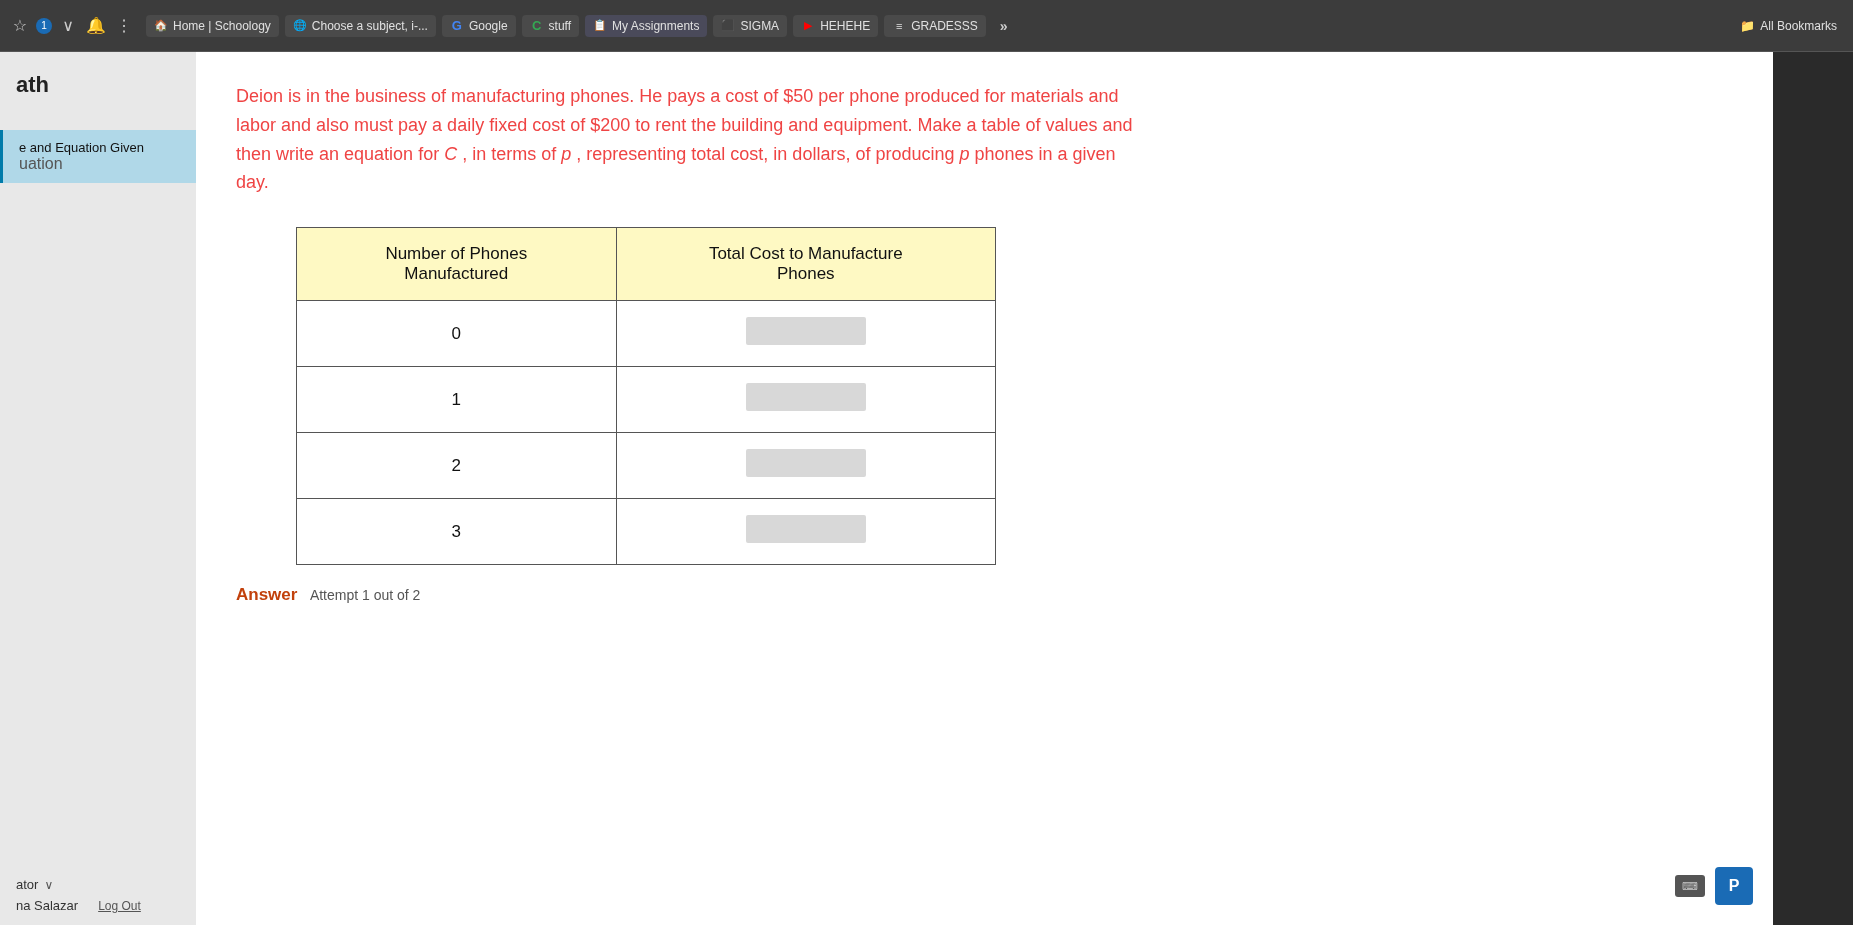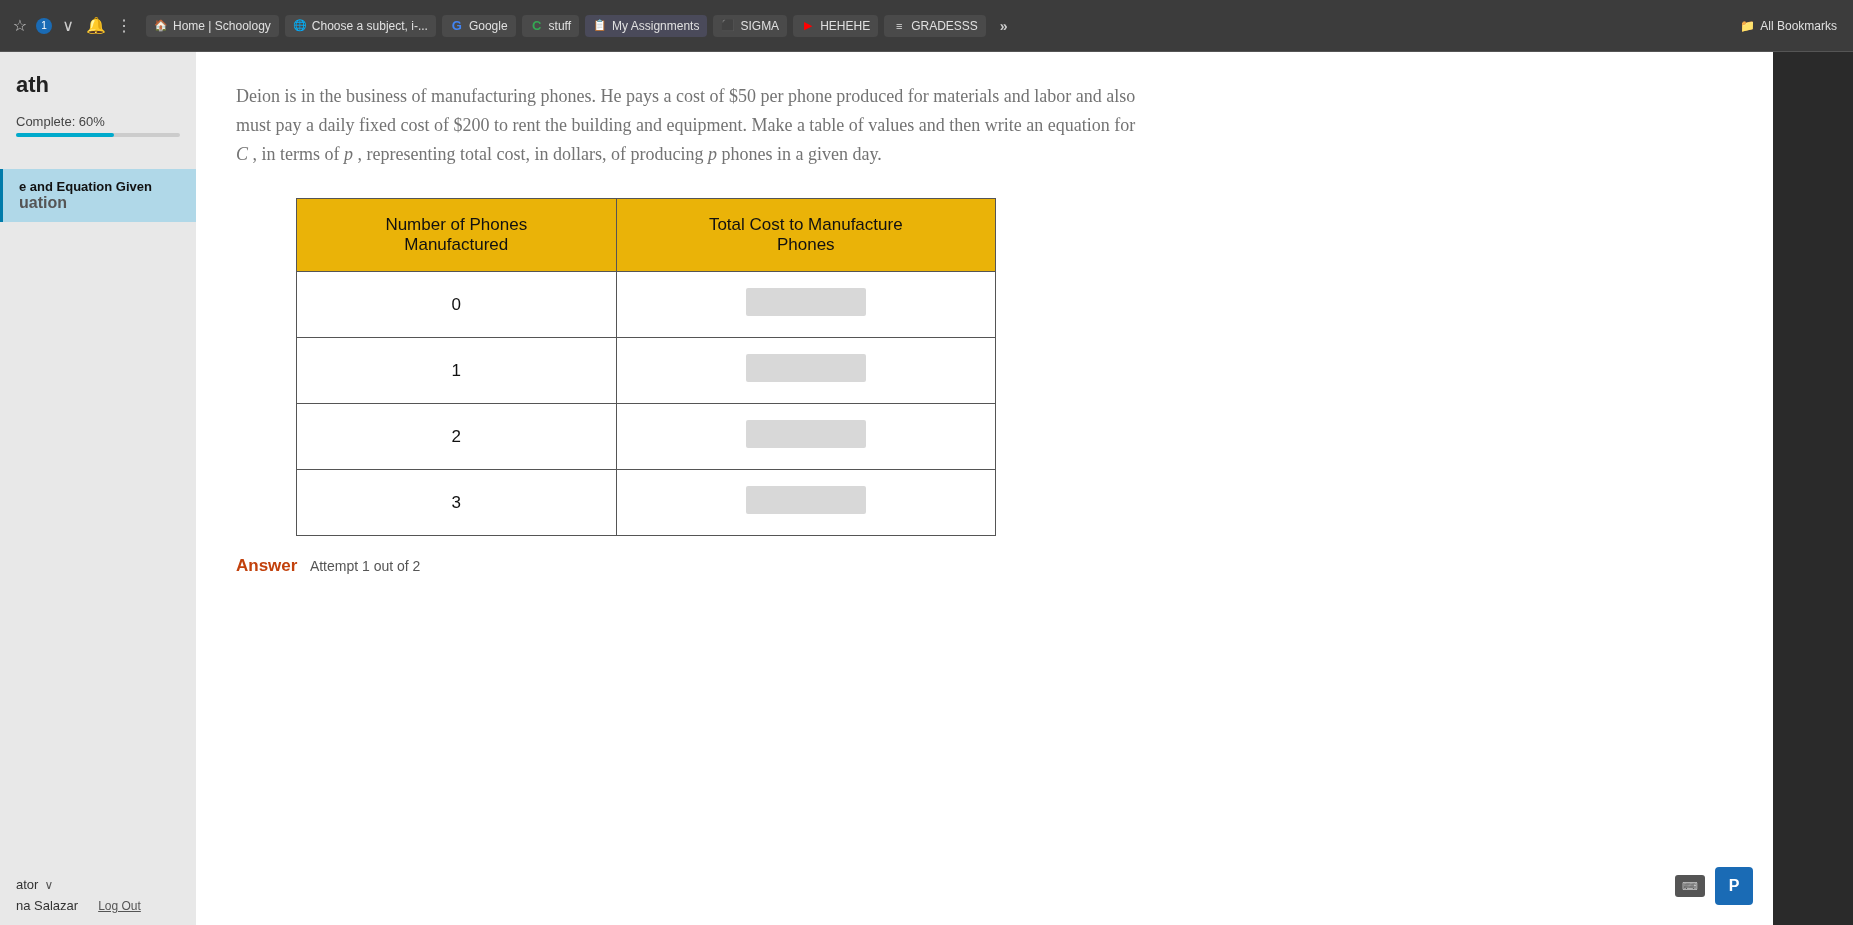--- a/index.html
+++ b/index.html
@@ -119,21 +119,20 @@
     .progress-bar-fill {
       height: 100%;
       background: #00aacc;
       border-radius: 2px;
       width: 60%;
     }
 
     .sidebar-section {
       margin-top: 16px;
       padding: 8px 0;
-      font-weight: bold;
     }
 
     .sidebar-item-active {
       background: #b0d8e8;
       padding: 10px 16px;
       font-size: 13px;
       color: #111;
       cursor: pointer;
       border-left: 3px solid #007baa;
     }
@@ -159,24 +158,23 @@
     .content-area {
       flex: 1;
       background: #ffffff;
       padding: 30px 40px;
       overflow-y: auto;
     }
 
     .problem-text {
       font-size: 18px;
       line-height: 1.6;
-      color: #737373;
+      color: #ef4444;
       max-width: 900px;
       margin-bottom: 30px;
-      font-family: Liberation Serif, serif;
     }
 
     .problem-text em {
       font-style: italic;
     }
 
     
     .answer-section {
       margin-top: 20px;
       padding: 0 0 10px 0;
@@ -278,21 +276,21 @@
     table th, table td {
       border: 1.5px solid #555;
       padding: 16px 24px;
       text-align: center;
       font-size: 17px;
       color: #111;
       background: #fff;
     }
 
     table th {
-      background: #eab308;
+      background: #fef9c3;
       font-weight: normal;
     }
 
     table td.num-col {
       width: 320px;
     }
 
     table td.cost-col {
       width: 380px;
     }
@@ -365,26 +363,20 @@
     <span>📁</span>
     <span>All Bookmarks</span>
   </div>
 </div>
 
 <div class="main-area">
 
   <div class="sidebar">
     <div class="sidebar-title">ath</div>
 
-    <div class="sidebar-progress">
-      <span>Complete: 60%</span>
-      <div class="progress-bar-container">
-        <div class="progress-bar-fill"></div>
-      </div>
-    </div>
 
     <div class="sidebar-section">
       <div class="sidebar-item-active">
         <div>e and Equation Given</div>
         <div class="sidebar-item-label-small">uation</div>
       </div>
     </div>
 
     <div class="sidebar-bottom">
       <div style="display:flex;align-items:center;gap:6px;">

